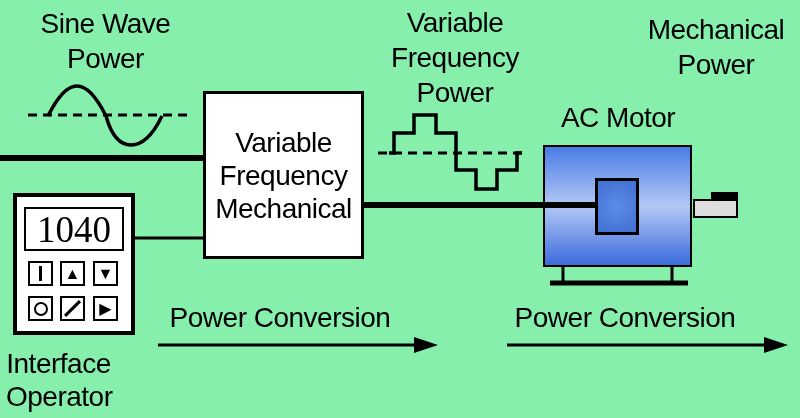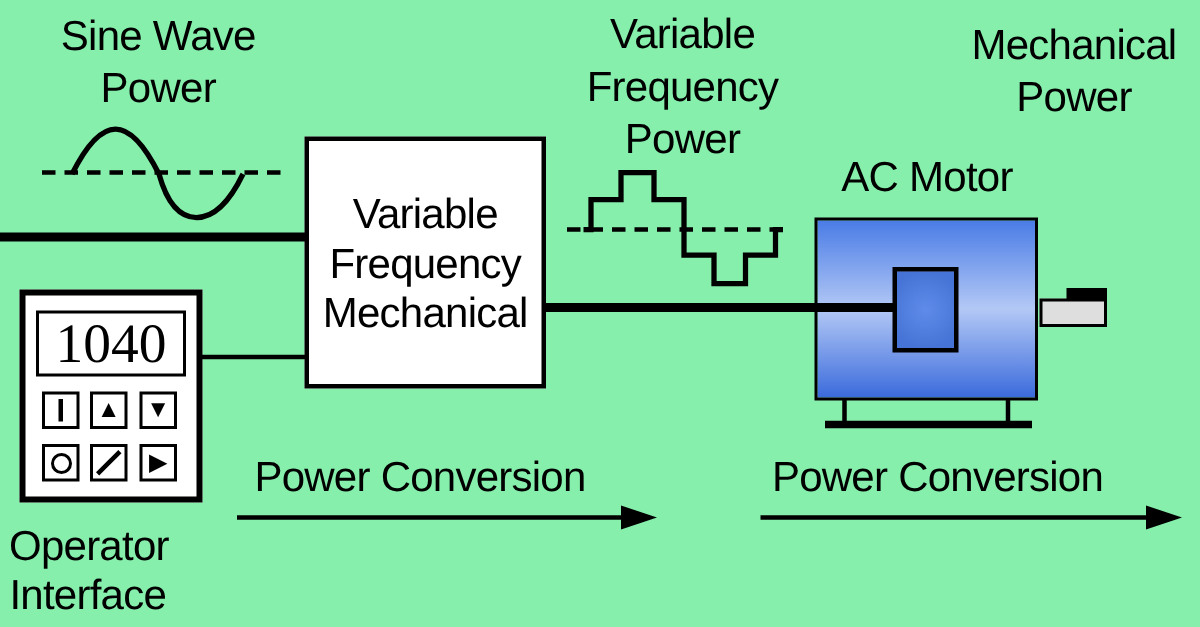--- a/index.html
+++ b/index.html
@@ -86,22 +86,22 @@
 
   <div class="label" style="left:150px;top:300px;width:260px;">
     <span>Power Conversion</span>
   </div>
 
   <div class="label" style="left:495px;top:300px;width:260px;">
     <span>Power Conversion</span>
   </div>
 
   <div class="label" style="left:6px;top:347px;width:105px;line-height:33px;">
+    <span>Interface</span>
     <span>Operator</span>
-    <span>Interface</span>
   </div>
 
   <div id="controller-box">
     <span>Variable</span>
     <span>Frequency</span>
     <span>Mechanical</span>
   </div>
 
   <div id="motor-body"></div>
   <div id="motor-rotor"></div>

